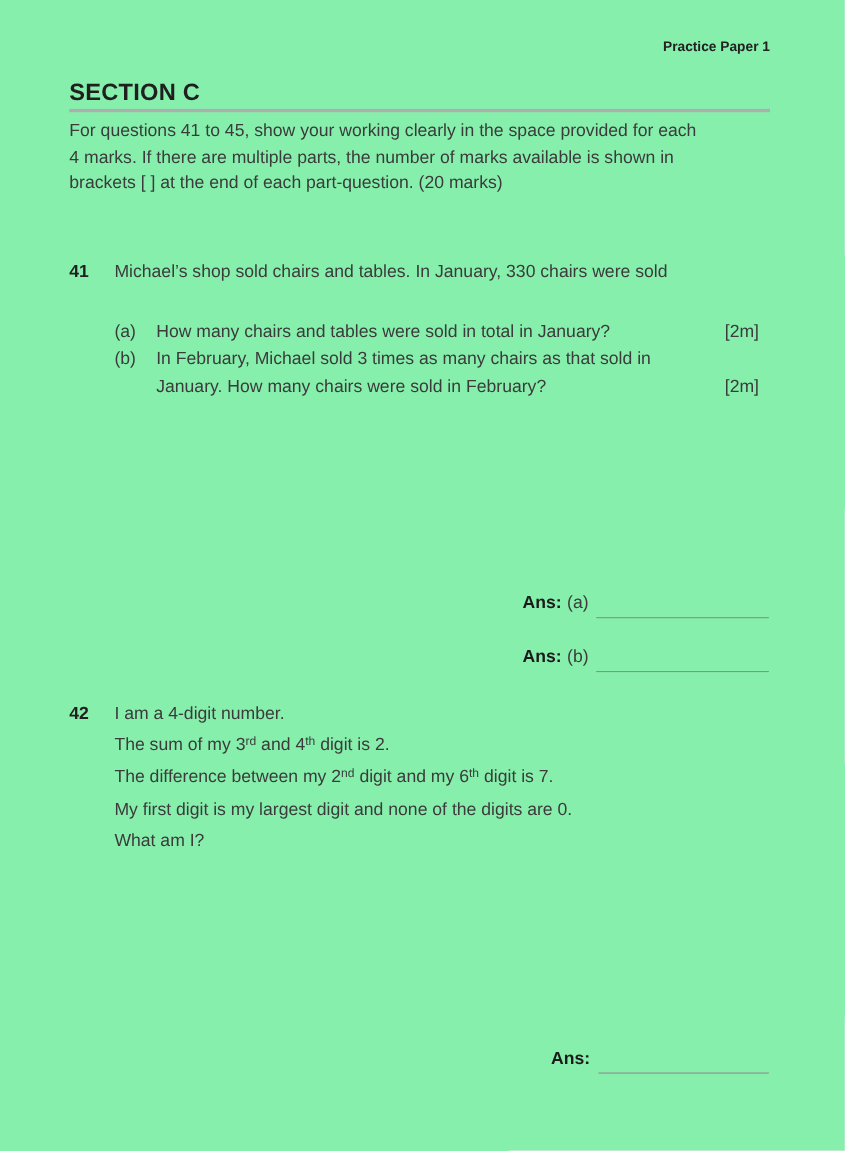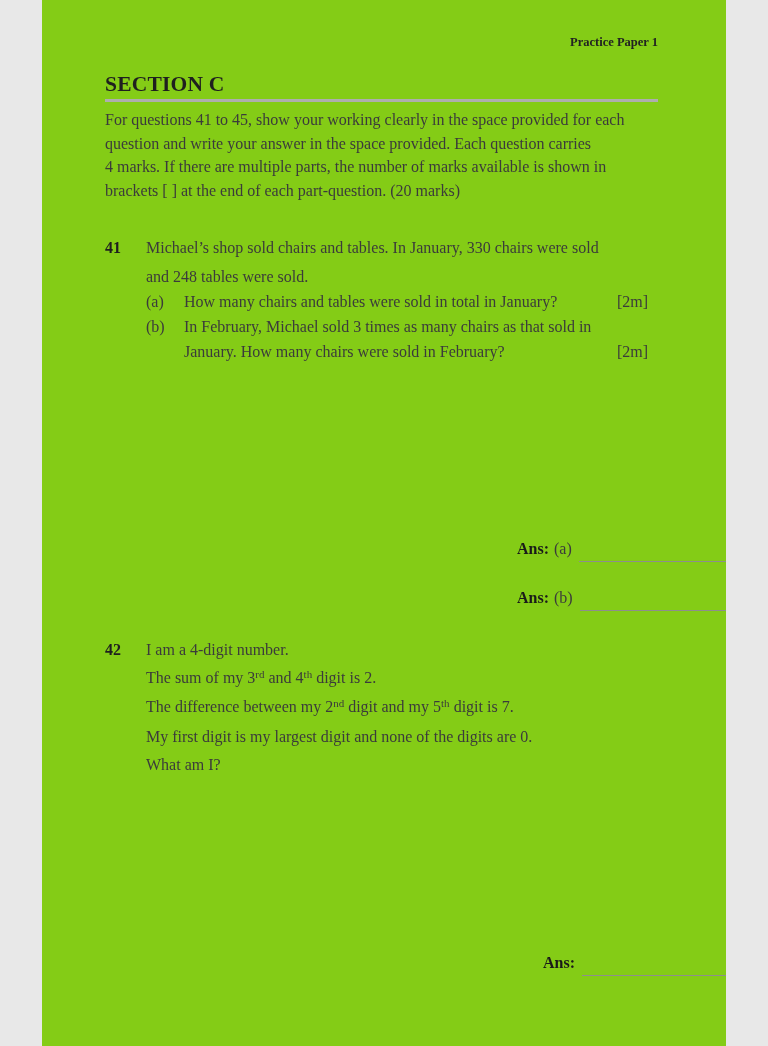--- a/index.html
+++ b/index.html
@@ -1,21 +1,21 @@
 <!DOCTYPE html>
 <html><head>
 <meta charset="utf-8">
 <style>
   html,body{margin:0;padding:0;background:#e8e8e8;}
   .page{
     position:relative;
-    width:684px;height:1046px;
+    width:768px;height:1046px;
     margin:0 auto;
-    background:#84cc16;
-    font-family:Liberation Serif, serif;
+    background:#86efac;
+    font-family:Liberation Sans, sans-serif;
     color:#3b3b3b;
     font-size:16px;
     overflow:hidden;
   }
   .abs{position:absolute;white-space:nowrap;}
 
   .header-label{
     top:35px;right:68px;
     font-size:12.5px;font-weight:700;color:#222;
   }
@@ -60,28 +60,26 @@
 
 <div class="page">
 
   <div class="abs header-label">Practice Paper 1</div>
 
   <h1 class="abs section-title">SECTION C</h1>
   <div class="section-rule"></div>
 
   <div class="instructions">
     <div>For questions 41 to 45, show your working clearly in the space provided for each</div>
-    <div>question and write your answer in the space provided. Each question carries</div>
     <div>4 marks. If there are multiple parts, the number of marks available is shown in</div>
     <div>brackets [ ] at the end of each part-question. (20 marks)</div>
   </div>
 
   <div class="abs q-number" style="left:63px;top:239px;">41</div>
   <div class="abs" style="left:104px;top:239px;">Michael’s shop sold chairs and tables. In January, 330 chairs were sold</div>
-  <div class="abs" style="left:104px;top:268px;">and 248 tables were sold.</div>
 
   <div class="abs" style="left:104px;top:293px;">(a)</div>
   <div class="abs" style="left:142px;top:293px;">How many chairs and tables were sold in total in January?</div>
   <div class="abs marks" style="right:78px;top:293px;">[2m]</div>
 
   <div class="abs" style="left:104px;top:318px;">(b)</div>
   <div class="abs" style="left:142px;top:318px;">In February, Michael sold 3 times as many chairs as that sold in</div>
   <div class="abs" style="left:142px;top:343px;">January. How many chairs were sold in February?</div>
   <div class="abs marks" style="right:78px;top:343px;">[2m]</div>
 
@@ -91,21 +89,21 @@
 
   <div class="ans-row" style="left:475px;top:540px;">
     <span class="ans-label">Ans:</span><span class="ans-part">(a)</span><span class="ans-blank blank-a"></span>
   </div>
 
   <div class="abs q-number" style="left:63px;top:641px;">42</div>
   <div class="abs" style="left:104px;top:641px;">I am a 4-digit number.</div>
 
   <div class="abs" style="left:104px;top:669px;"><span>The sum of my 3</span><span class="sup">rd</span><span> and 4</span><span class="sup">th</span><span> digit is 2.</span></div>
 
-  <div class="abs" style="left:104px;top:698px;"><span>The difference between my 2</span><span class="sup">nd</span><span> digit and my 5</span><span class="sup">th</span><span> digit is 7.</span></div>
+  <div class="abs" style="left:104px;top:698px;"><span>The difference between my 2</span><span class="sup">nd</span><span> digit and my 6</span><span class="sup">th</span><span> digit is 7.</span></div>
 
   <div class="abs" style="left:104px;top:728px;">My first digit is my largest digit and none of the digits are 0.</div>
   <div class="abs" style="left:104px;top:756px;">What am I?</div>
 
   <div class="ans-row" style="left:501px;top:954px;">
     <span class="ans-label">Ans:</span><span class="ans-blank blank-bottom"></span>
   </div>
 
 
 </div>

